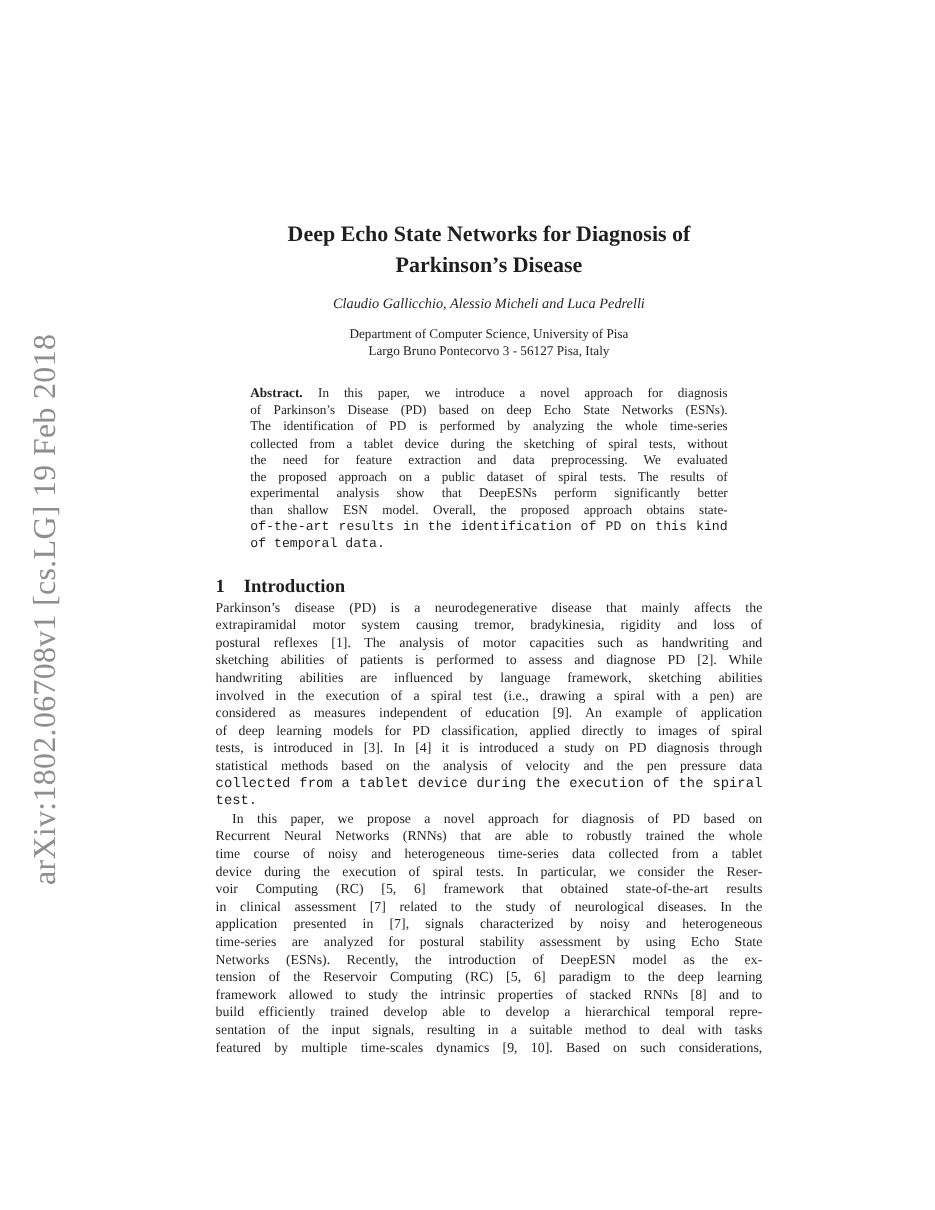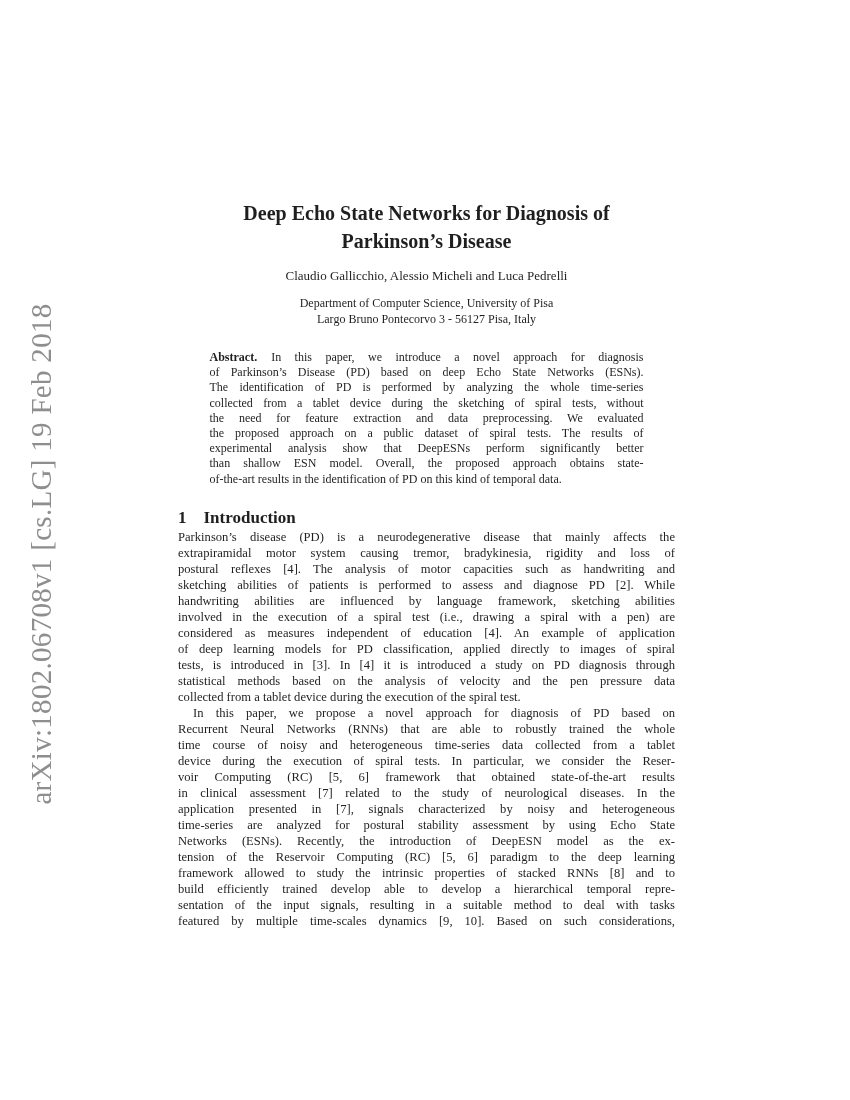--- a/index.html
+++ b/index.html
@@ -21,35 +21,36 @@
     line-height: 34px;
     text-align: center;
     transform: rotate(-90deg);
     font-size: 29px;
     color: #8e8e8e;
     letter-spacing: 0.3px;
     white-space: nowrap;
   }
   .content {
     position: absolute;
-    left: 178px;
+    left: 196px;
     top: 199px;
     width: 497px;
   }
   .title-line {
     text-align: center;
     font-weight: bold;
     font-size: 20px;
     line-height: 28px;
   }
   .authors {
     text-align: center;
     font-size: 13px;
     line-height: 16px;
     margin-top: 13px;
+    font-style: italic;
   }
   .affil {
     text-align: center;
     font-size: 12px;
     line-height: 15.5px;
     margin-top: 12px;
   }
   .abstract {
     width: 434px;
     margin: 23px auto 12px auto;
@@ -64,21 +65,21 @@
     line-height: 22px;
   }
   .heading .num { display: inline-block; margin-right: 17px; }
   .bodytext {
     margin-top: 9px;
     font-size: 12.6px;
     line-height: 16px;
   }
   .para { margin: 0; }
   .tline { text-align: justify; text-align-last: justify; }
-  .tline.tlast { text-align-last: left; }
+  .tline.tlast { text-align-last: left; font-family: Liberation Mono, monospace; }
   .para.indent .tline:first-child { text-indent: 15px; }
 </style>
 </head>
 <body>
 
 <div class="page">
 
   <div class="watermark">arXiv:1802.06708v1  [cs.LG]  19 Feb 2018</div>
 
   <div class="content">
@@ -107,25 +108,25 @@
         <div class="tline tlast">of-the-art results in the identification of PD on this kind of temporal data.</div>
       </div>
 
     <div class="heading">
       <span class="num">1</span><span>Introduction</span>
     </div>
 
     <div class="para bodytext">
         <div class="tline">Parkinson’s disease (PD) is a neurodegenerative disease that mainly affects the</div>
         <div class="tline">extrapiramidal motor system causing tremor, bradykinesia, rigidity and loss of</div>
-        <div class="tline">postural reflexes [4]. The analysis of motor capacities such as handwriting and</div>
+        <div class="tline">postural reflexes [1]. The analysis of motor capacities such as handwriting and</div>
         <div class="tline">sketching abilities of patients is performed to assess and diagnose PD [2]. While</div>
         <div class="tline">handwriting abilities are influenced by language framework, sketching abilities</div>
         <div class="tline">involved in the execution of a spiral test (i.e., drawing a spiral with a pen) are</div>
-        <div class="tline">considered as measures independent of education [4]. An example of application</div>
+        <div class="tline">considered as measures independent of education [9]. An example of application</div>
         <div class="tline">of deep learning models for PD classification, applied directly to images of spiral</div>
         <div class="tline">tests, is introduced in [3]. In [4] it is introduced a study on PD diagnosis through</div>
         <div class="tline">statistical methods based on the analysis of velocity and the pen pressure data</div>
         <div class="tline tlast">collected from a tablet device during the execution of the spiral test.</div>
       </div>
 
     <div class="para bodytext indent">
         <div class="tline">In this paper, we propose a novel approach for diagnosis of PD based on</div>
         <div class="tline">Recurrent Neural Networks (RNNs) that are able to robustly trained the whole</div>
         <div class="tline">time course of noisy and heterogeneous time-series data collected from a tablet</div>

